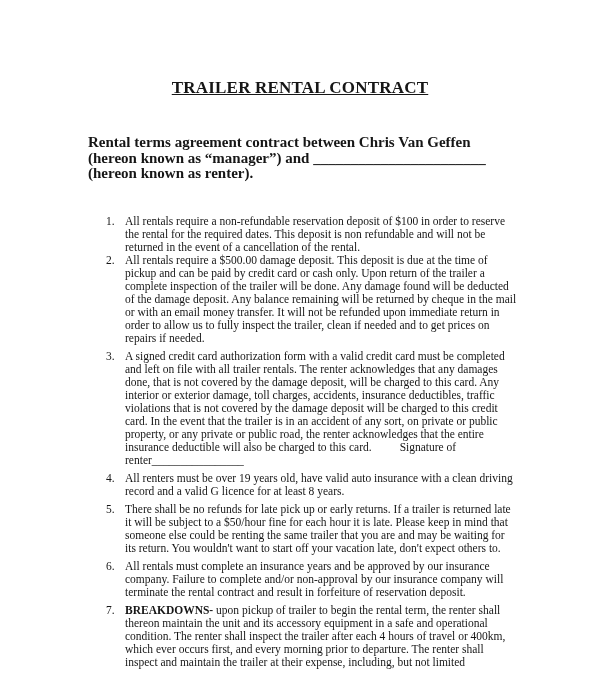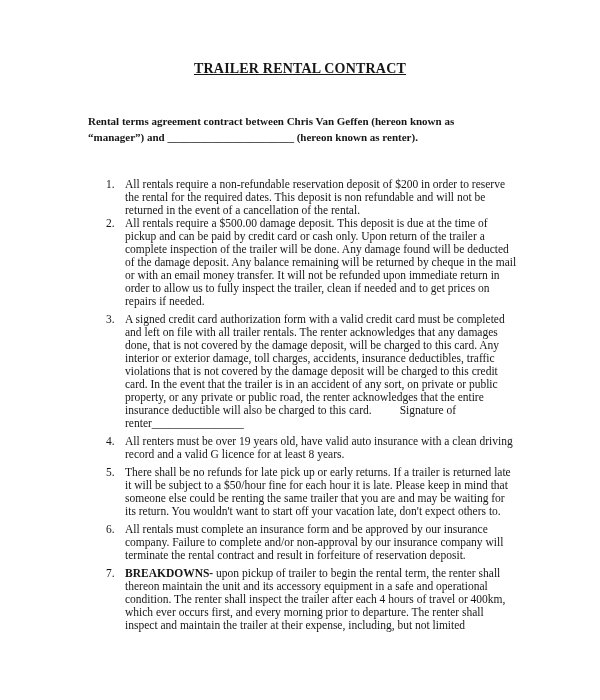--- a/index.html
+++ b/index.html
@@ -10,34 +10,34 @@
   .page {
     position: relative;
     width: 600px;
     height: 700px;
     background: #ffffff;
     color: #161616;
     font-family: "Liberation Serif", "DejaVu Serif", serif;
     overflow: hidden;
   }
   .doc-title {
-    margin: 0;
+    margin: 17px;
     padding-top: 61px;
     text-align: center;
-    font-size: 14px;
+    font-size: 17px;
     font-weight: bold;
     letter-spacing: 0.2px;
   }
   .doc-title .u-title {
     text-decoration: underline;
   }
   .intro {
     margin: 37px 0 0 88px;
     width: 424px;
-    font-size: 11px;
+    font-size: 15px;
     font-weight: bold;
     line-height: 15.7px;
   }
   ol.terms {
     list-style: none;
     margin: 33px 0 0 0;
     padding: 0 0 0 106px;
     font-size: 11.5px;
     line-height: 13px;
   }
@@ -74,21 +74,21 @@
     <span class="u-title">TRAILER RENTAL CONTRACT</span>
   </h1>
 
   <p class="intro">Rental terms agreement contract between Chris Van Geffen (hereon known as “manager”) and _______________________ (hereon known as renter).</p>
 
   <ol class="terms">
 
     <li>
       <span class="num">1.</span>
       <div class="body-text">
-        <span>All rentals require a non-refundable reservation deposit of $200 in order to reserve the rental for the required dates. This deposit is non refundable and will not be returned in the event of a cancellation of the rental.</span>
+        <span>All rentals require a non-refundable reservation deposit of $100 in order to reserve the rental for the required dates. This deposit is non refundable and will not be returned in the event of a cancellation of the rental.</span>
       </div>
     </li>
 
     <li class="tight">
       <span class="num">2.</span>
       <div class="body-text">
         <span>All rentals require a $500.00 damage deposit. This deposit is due at the time of pickup and can be paid by credit card or cash only. Upon return of the trailer a complete inspection of the trailer will be done. Any damage found will be deducted of the damage deposit. Any balance remaining will be returned by cheque in the mail or with an email money transfer. It will not be refunded upon immediate return in order to allow us to fully inspect the trailer, clean if needed and to get prices on repairs if needed.</span>
       </div>
     </li>
 
@@ -109,21 +109,21 @@
     <li>
       <span class="num">5.</span>
       <div class="body-text">
         <span>There shall be no refunds for late pick up or early returns. If a trailer is returned late it will be subject to a $50/hour fine for each hour it is late. Please keep in mind that someone else could be renting the same trailer that you are and may be waiting for its return. You wouldn't want to start off your vacation late, don't expect others to.</span>
       </div>
     </li>
 
     <li>
       <span class="num">6.</span>
       <div class="body-text">
-        <span>All rentals must complete an insurance form and be approved by our insurance company. Failure to complete and/or non-approval by our insurance company will terminate the rental contract and result in forfeiture of reservation deposit.</span>
+        <span>All rentals must complete an insurance years and be approved by our insurance company. Failure to complete and/or non-approval by our insurance company will terminate the rental contract and result in forfeiture of reservation deposit.</span>
       </div>
     </li>
 
     <li>
       <span class="num">7.</span>
       <div class="body-text">
         <span class="bold-lead">BREAKDOWNS-</span><span> upon pickup of trailer to begin the rental term, the renter shall thereon maintain the unit and its accessory equipment in a safe and operational condition. The renter shall inspect the trailer after each 4 hours of travel or 400km, which ever occurs first, and every morning prior to departure. The renter shall inspect and maintain the trailer at their expense, including, but not limited</span>
       </div>
     </li>
 

